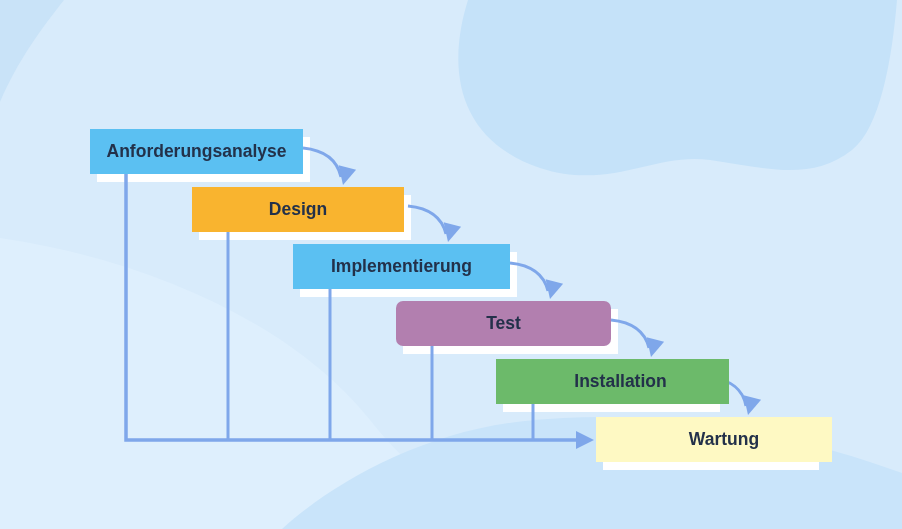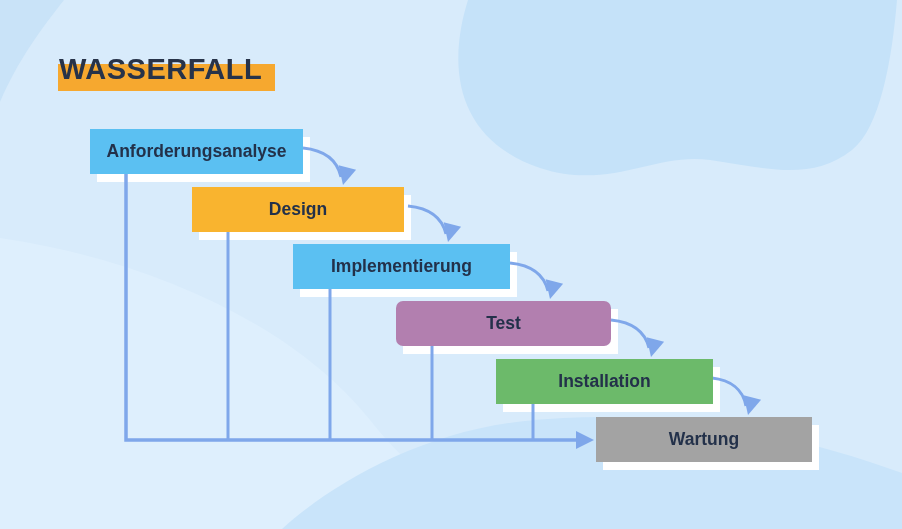--- a/index.html
+++ b/index.html
@@ -50,24 +50,20 @@
 
 <div class="stage" style="background: rgb(216, 235, 251);">
 
   <svg class="bg-svg" viewBox="0 0 902 529" xmlns="http://www.w3.org/2000/svg">
     <path d="M 468,0 C 446,70 458,140 540,168 C 610,191 655,152 710,160 C 770,169 812,181 852,150 C 880,128 892,60 897,0 Z" fill="#C5E2F9"></path>
     <path d="M 0,0 L 64,0 C 42,28 18,60 0,102 Z" fill="#C9E3F8"></path>
     <path d="M 0,238 C 140,258 290,320 370,420 C 420,483 470,515 560,529 L 0,529 Z" fill="#DEEFFD"></path>
     <path d="M 282,529 C 330,485 420,432 525,421 C 660,407 790,432 902,473 L 902,529 Z" fill="#C9E4FA"></path>
   </svg>
 
-  <div class="title-wrap">
-    <span class="title-hl" style="background: rgb(246, 168, 47);"></span>
-    <h1 class="title-text" style="color: rgb(39, 51, 73);">WASSERFALL</h1>
-  </div>
 
   <div>
     <div class="box p0 shadow" style="background: rgb(255, 255, 255);"></div>
     <div class="box p1 shadow" style="background: rgb(255, 255, 255);"></div>
     <div class="box p2 shadow" style="background: rgb(255, 255, 255);"></div>
     <div class="box p3 shadow" style="background: rgb(255, 255, 255);"></div>
     <div class="box p4 shadow" style="background: rgb(255, 255, 255);"></div>
     <div class="box p5 shadow" style="background: rgb(255, 255, 255);"></div>
   </div>
 
@@ -99,21 +95,21 @@
     </div>
     <div class="box p1 face" style="background: rgb(249, 180, 47);">
       <span style="color: rgb(35, 49, 74);">Design</span>
     </div>
     <div class="box p2 face" style="background: rgb(91, 192, 242);">
       <span style="color: rgb(35, 49, 74);">Implementierung</span>
     </div>
     <div class="box p3 face" style="background: rgb(178, 127, 175); border-radius: 7px;">
       <span style="color: rgb(35, 49, 74);">Test</span>
     </div>
-    <div class="box p4 face" style="background: rgb(108, 186, 106);">
+    <div class="box p4 face" style="background: rgb(108, 186, 106); padding-left: 16px;">
       <span style="color: rgb(35, 49, 74);">Installation</span>
     </div>
-    <div class="box p5 face" style="background: #a3a3a3;">
+    <div class="box p5 face" style="background: #fef9c3; padding-left: 20px;">
       <span style="color: rgb(35, 49, 74);">Wartung</span>
     </div>
   </div>
 
 </div>
 
 </body></html>

